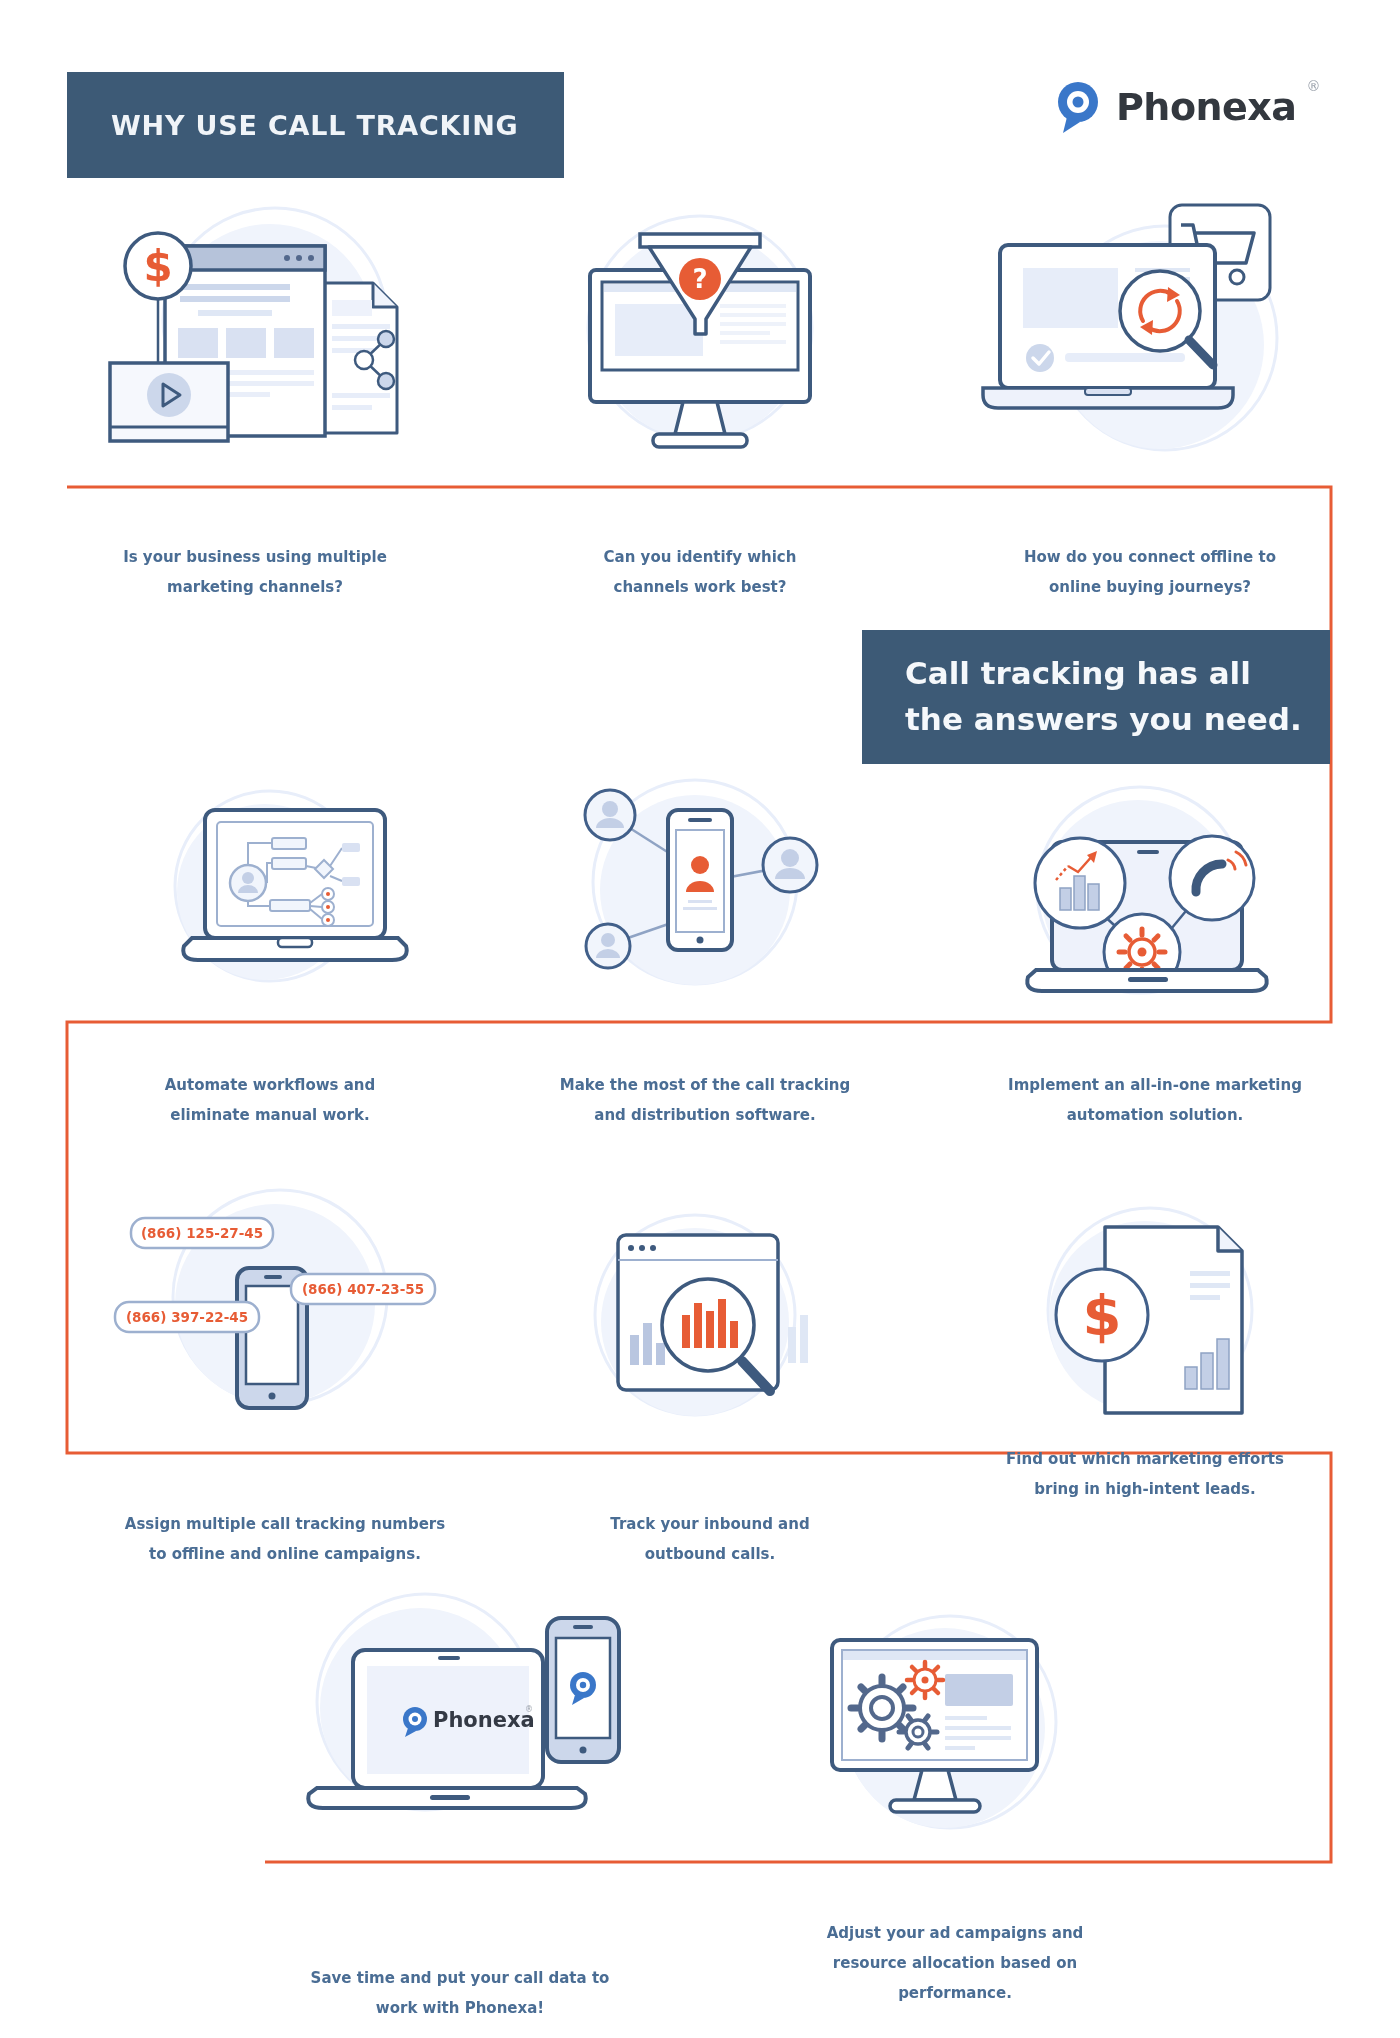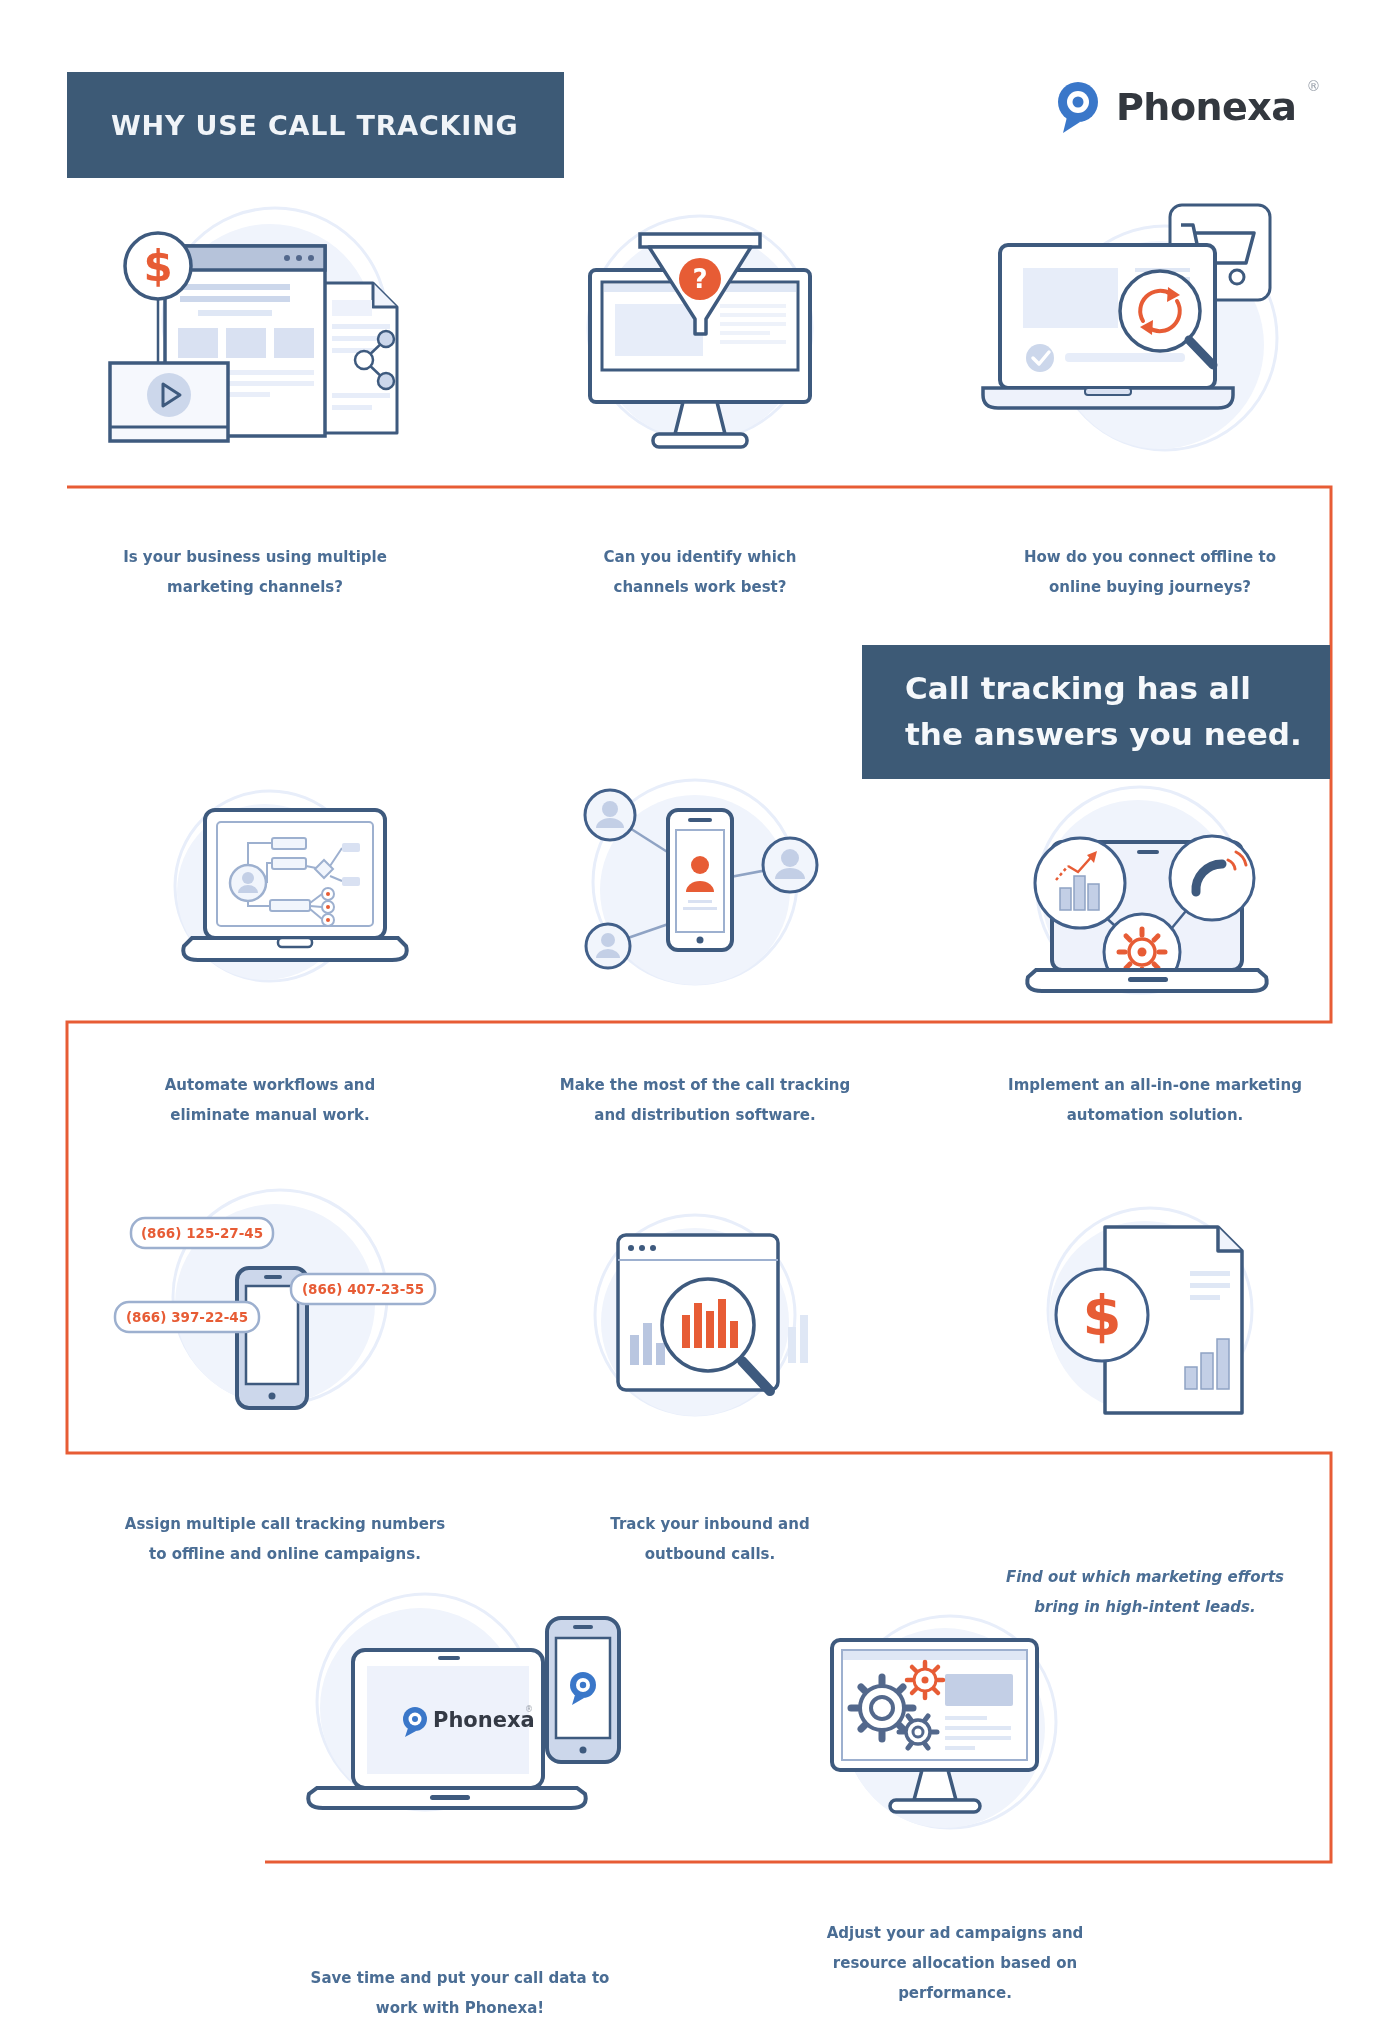--- a/index.html
+++ b/index.html
@@ -6,21 +6,21 @@
   .canvas{position:relative;width:1400px;height:2038px;background:#ffffff;overflow:hidden;
           font-family:"DejaVu Sans",sans-serif;}
   .abs{position:absolute;}
   .title-banner{left:67px;top:72px;width:497px;height:106px;background:#3d5a76;
                 display:flex;align-items:center;padding-left:44px;box-sizing:border-box;}
   .title-banner span{font-size:27px;font-weight:600;letter-spacing:.8px;color:#f0f4f8;}
   .brand{left:1050px;top:76px;display:flex;align-items:center;gap:10px;}
   .brand .word{font-size:38px;font-weight:700;color:#33383f;letter-spacing:-.5px;}
   .brand .reg{font-size:14px;color:#9aa1ab;align-self:flex-start;margin-top:2px;}
   .answers{left:862px;top:630px;width:468px;height:134px;background:#3d5a76;
-           box-sizing:border-box;padding:20px 0 16px 43px;margin-top:15px;}
+           box-sizing:border-box;padding:20px 0 16px 43px;}
   .answers div{font-size:31px;line-height:46px;font-weight:600;color:#f5f8fb;white-space:pre-line;}
   .cap{position:absolute;text-align:center;white-space:pre-line;
        font-size:15px;line-height:30px;font-weight:600;color:#4a6d94;margin-top:22px;}
   .flow{left:0;top:0;width:1400px;height:2038px;pointer-events:none;}
   svg{display:block;}
   text{font-family:"DejaVu Sans",sans-serif;}
 </style>
 </head>
 <body>
 
@@ -433,21 +433,21 @@
 online buying journeys?</div>
   <div class="cap" style="left:505px;top:1048px;width:400px;">Make the most of the call tracking
 and distribution software.</div>
   <div class="cap" style="left:945px;top:1048px;width:420px;">Implement an all-in-one marketing
 automation solution.</div>
 
   <div class="cap" style="left:70px;top:1487px;width:430px;">Assign multiple call tracking numbers
 to offline and online campaigns.</div>
   <div class="cap" style="left:510px;top:1487px;width:400px;">Track your inbound and
 outbound calls.</div>
-  <div class="cap" style="left:930px;top:1540px;width:430px;font-style:italic;">Find out which marketing efforts
+  <div class="cap" style="left:930px;top:1422px;width:430px;">Find out which marketing efforts
 bring in high-intent leads.</div>
 
   <div class="cap" style="left:255px;top:1941px;width:410px;">Save time and put your call data to
 work with Phonexa!</div>
   <div class="cap" style="left:750px;top:1896px;width:410px;">Adjust your ad campaigns and
 resource allocation based on
 performance.</div>
 
 </div>
 

